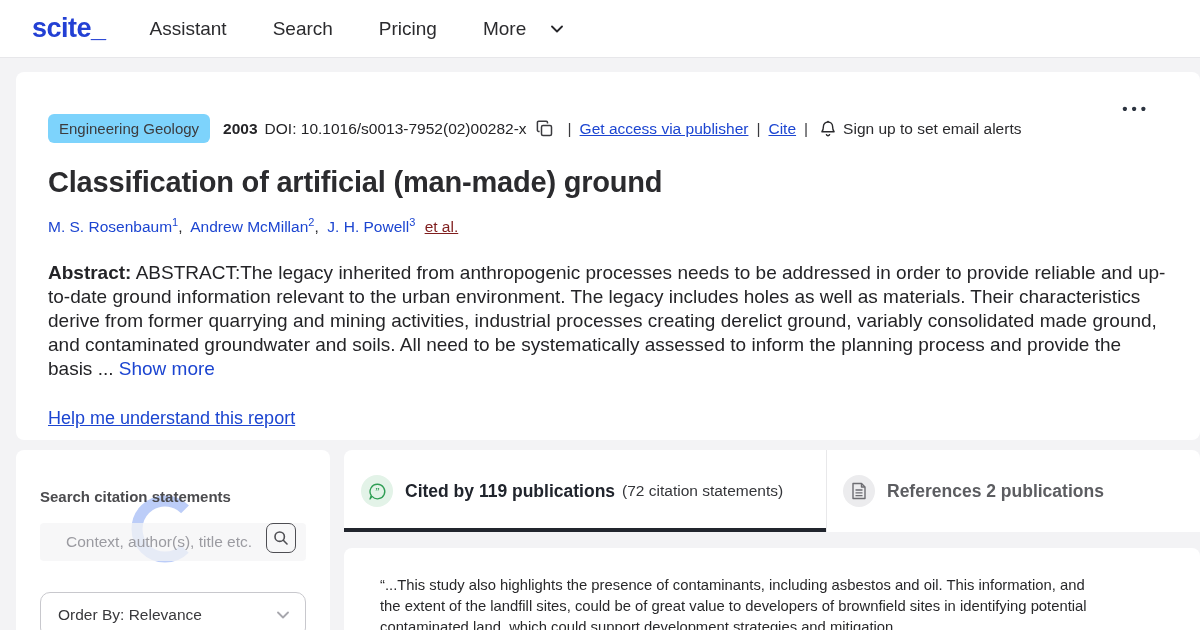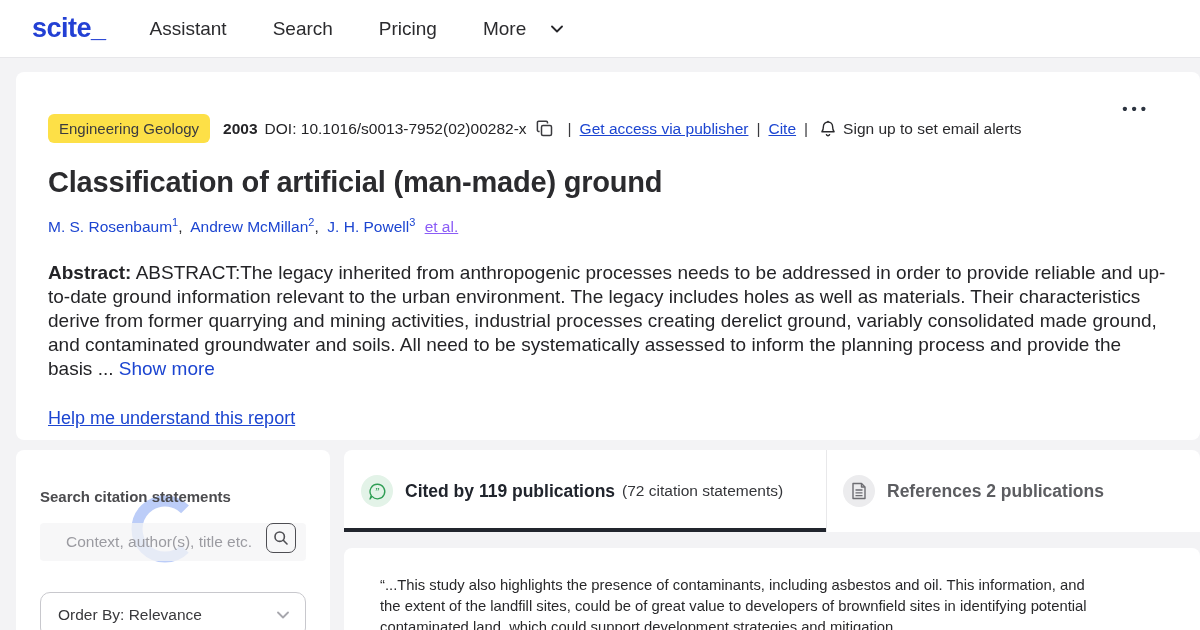--- a/index.html
+++ b/index.html
@@ -13,35 +13,35 @@
   .logo { font-size:27px; font-weight:800; color:#2340d4; letter-spacing:-0.5px; cursor:pointer; }
   .navlinks { display:flex; align-items:center; margin-left:44px; gap:46px; }
   .navlinks a { font-size:19px; color:#2b2b2e; text-decoration:none; cursor:pointer; }
   .nav-more { display:flex; align-items:center; gap:25px; }
   .chev { width:12px; height:8px; }
 
   
   .paper-card { position:absolute; left:16px; top:72px; width:1184px; height:368px; background:#ffffff;
                 border-radius:8px; padding:42px 32px 0 32px; overflow:hidden; }
   .meta-row { display:flex; align-items:center; font-size:15.5px; color:#242427; }
-  .badge { background:#fde047; color:#3c3c3f; border-radius:6px; padding:6px 11px; font-size:15px; margin-right:13px; }
+  .badge { background:#7dd3fc; color:#3c3c3f; border-radius:6px; padding:6px 11px; font-size:15px; margin-right:13px; }
   .year { font-weight:bold; margin-right:7px; }
   .doi { margin-right:9px; }
   .icon-copy { width:17px; height:17px; margin-right:7px; cursor:pointer; }
   .sep { color:#3a3a3e; margin:0 8px; }
   .meta-row a { color:#1c45d1; text-decoration:underline; cursor:pointer; }
   .icon-bell { width:16px; height:18px; margin:0 7px 0 4px; }
   .alerts { color:#2a2a2d; cursor:pointer; }
   .dots { margin-left:auto; margin-right:18px; align-self:flex-start; margin-top:-14px;
           color:#2c3440; font-size:15px; font-weight:bold; letter-spacing:4px; cursor:pointer; }
   .title { margin-top:23px; font-size:29px; font-weight:bold; color:#2b2b2e; letter-spacing:-0.2px; }
   .authors { margin-top:17px; font-size:15.5px; color:#242427; }
   .authors a.auth { color:#1c45d1; text-decoration:none; cursor:pointer; }
   .authors sup { color:#1c45d1; font-size:11px; }
-  .authors .etal { color:#8b5cf6; text-decoration:underline; margin-left:5px; cursor:pointer; }
+  .authors .etal { color:#7f1d1d; text-decoration:underline; margin-left:5px; cursor:pointer; }
   .abstract { margin-top:25px; font-size:19px; line-height:24px; color:#242427; max-width:1120px; }
   .abstract b { font-weight:bold; }
   .abstract a { color:#1c45d1; text-decoration:none; cursor:pointer; }
   .help-link { display:inline-block; margin-top:27px; font-size:18px; color:#1c45d1;
                text-decoration:underline; cursor:pointer; }
 
   
   .sidebar { position:absolute; left:16px; top:450px; width:314px; height:200px; background:#ffffff;
              border-radius:8px; padding:38px 24px 0 24px; overflow:hidden; }
   .spinner { position:absolute; left:110px; top:40px; width:78px; height:78px; z-index:0; }

